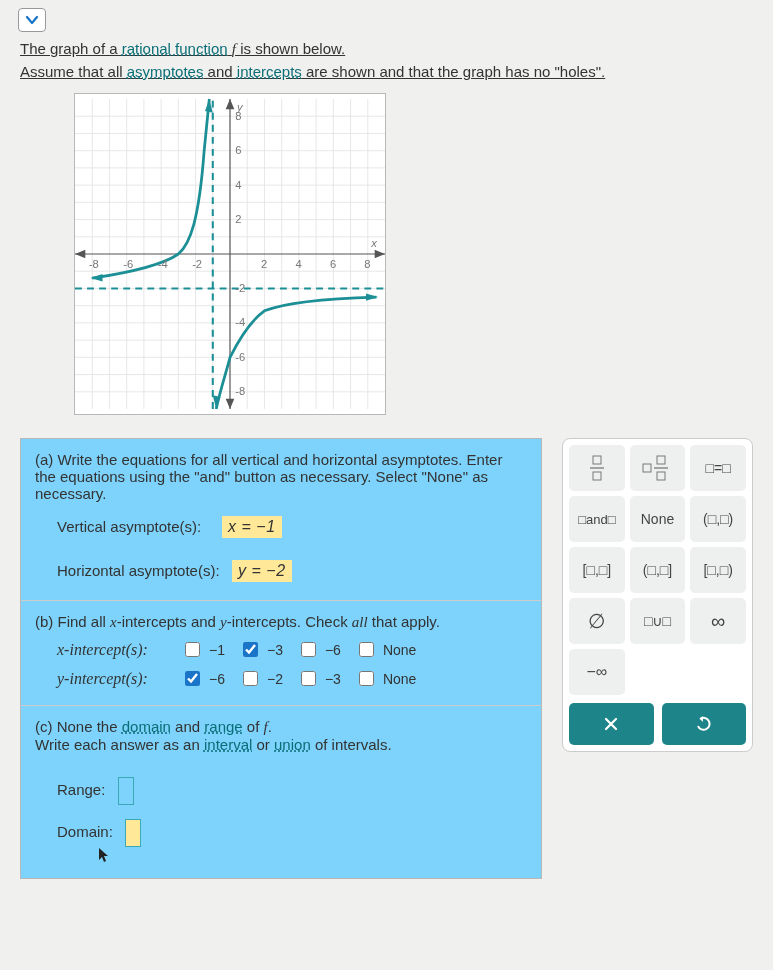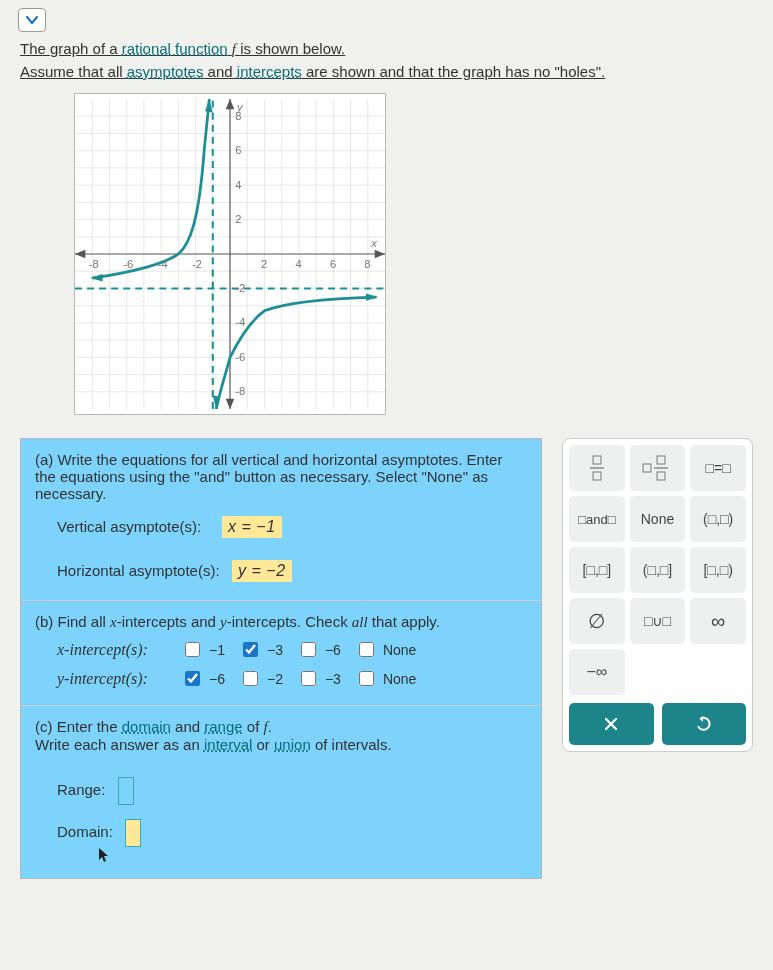--- a/index.html
+++ b/index.html
@@ -294,21 +294,21 @@
             </span>
           <span class="opt">
               <input type="checkbox" style=""> 
               <span>None</span>
             </span>
         </div>
       </div>
 
       <div class="part">
         <div class="part-label">
-          <span>(c) Enter the </span><span class="link-term">domain</span><span> and </span><span class="link-term">range</span><span> of </span><span class="italic">f</span>.<br>
+          <span>(c) None the </span><span class="link-term">domain</span><span> and </span><span class="link-term">range</span><span> of </span><span class="italic">f</span>.<br>
           <span>Write each answer as an </span><span class="link-term">interval</span><span> or </span><span class="link-term">union</span><span> of intervals.</span>
         </div>
         <div class="row-line" style="margin-top:24px; margin-bottom:8px;">
           <span>Range:</span>&nbsp;&nbsp;
           <span class="mini-input"></span>
         </div>
         <div class="row-line">
           <span>Domain:</span>&nbsp;&nbsp;
           <span class="mini-input gold"></span>
         </div>

